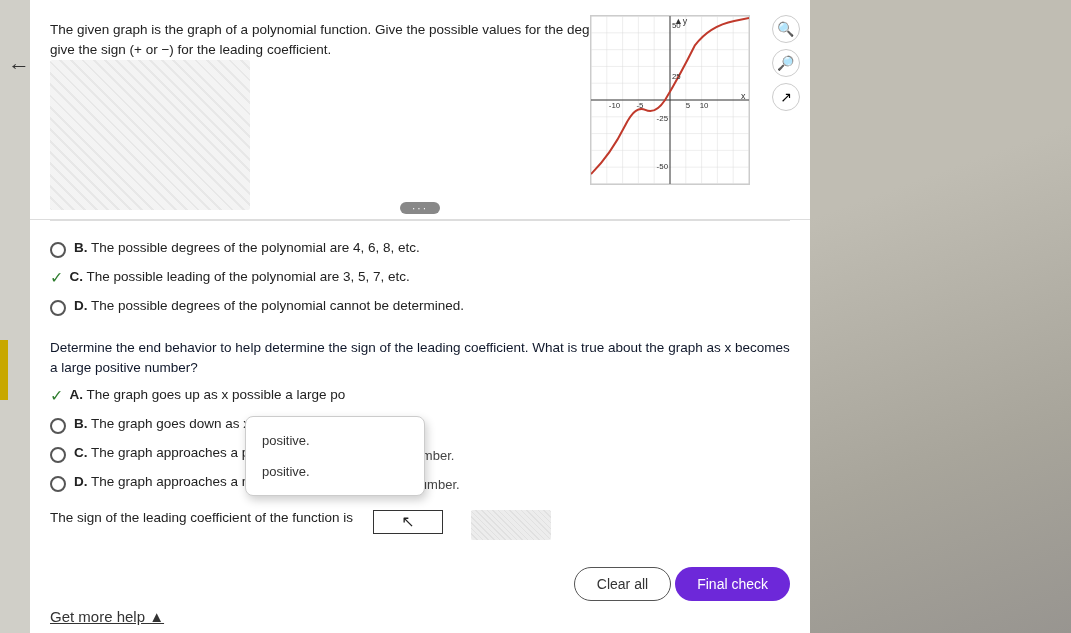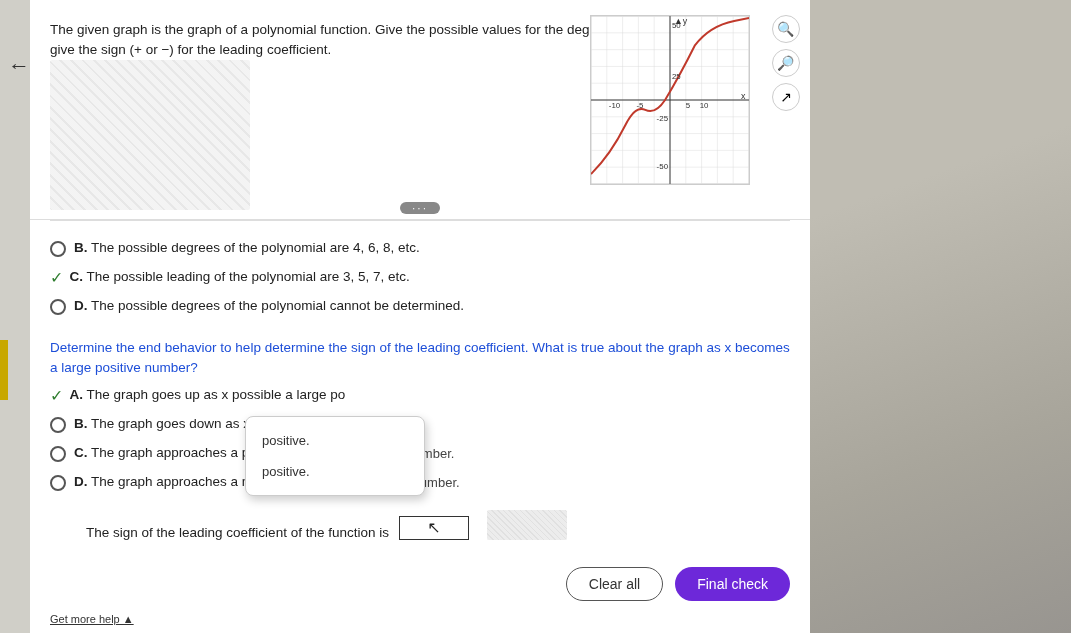--- a/index.html
+++ b/index.html
@@ -122,21 +122,21 @@
     }
 
     
     .answers-section {
       padding: 18px 20px 0 20px;
       background: #fff;
     }
 
     .answer-choice {
       display: flex;
-      align-items: center;
+      align-items: flex-end;
       margin-bottom: 10px;
       font-size: 13.5px;
       color: #222;
       cursor: pointer;
     }
 
     .radio-circle {
       width: 16px;
       height: 16px;
       border: 2px solid #555;
@@ -155,21 +155,21 @@
       font-size: 16px;
       margin-right: 6px;
       flex-shrink: 0;
       margin-top: 0px;
     }
 
     
     .second-question {
       padding: 12px 20px 8px 20px;
       font-size: 13.5px;
-      color: #1d4ed8;
+      color: #0f172a;
       line-height: 1.5;
       background: #fff;
     }
 
     
     .second-answers {
       padding: 0 20px;
       background: #fff;
       position: relative;
     }
@@ -194,25 +194,24 @@
       cursor: pointer;
       color: #333;
     }
 
     
     .sign-question {
       padding: 8px 20px 12px 20px;
       font-size: 13.5px;
       color: #222;
       display: flex;
-      align-items: flex-end;
-      gap: 10px;
+      align-items: flex-start;
+      gap: 20px;
       background: #fff;
       flex-wrap: wrap;
-      margin-left: 36px;
     }
 
     .sign-input-box {
       border: 1px solid #333;
       width: 70px;
       height: 24px;
       display: inline-flex;
       align-items: center;
       justify-content: center;
       font-size: 13px;
@@ -220,21 +219,21 @@
       cursor: pointer;
       position: relative;
     }
 
     
     .bottom-bar {
       position: absolute;
       bottom: 32px;
       right: 20px;
       display: flex;
-      gap: 12px;
+      gap: 4px;
       align-items: center;
     }
 
     .btn-clear {
       background: #fff;
       border: 1.5px solid #555;
       border-radius: 20px;
       padding: 8px 22px;
       font-size: 14px;
       cursor: pointer;
@@ -250,21 +249,21 @@
       cursor: pointer;
       color: #fff;
       font-weight: 500;
     }
 
     
     .get-more-help {
       position: absolute;
       bottom: 8px;
       left: 20px;
-      font-size: 11px;
+      font-size: 15px;
       color: #333;
       cursor: pointer;
       text-decoration: underline;
     }
 
     
     .right-side {
       flex: 1;
       background: linear-gradient(180deg, #c8c5bb 0%, #b8b5ab 100%);
       position: relative;

